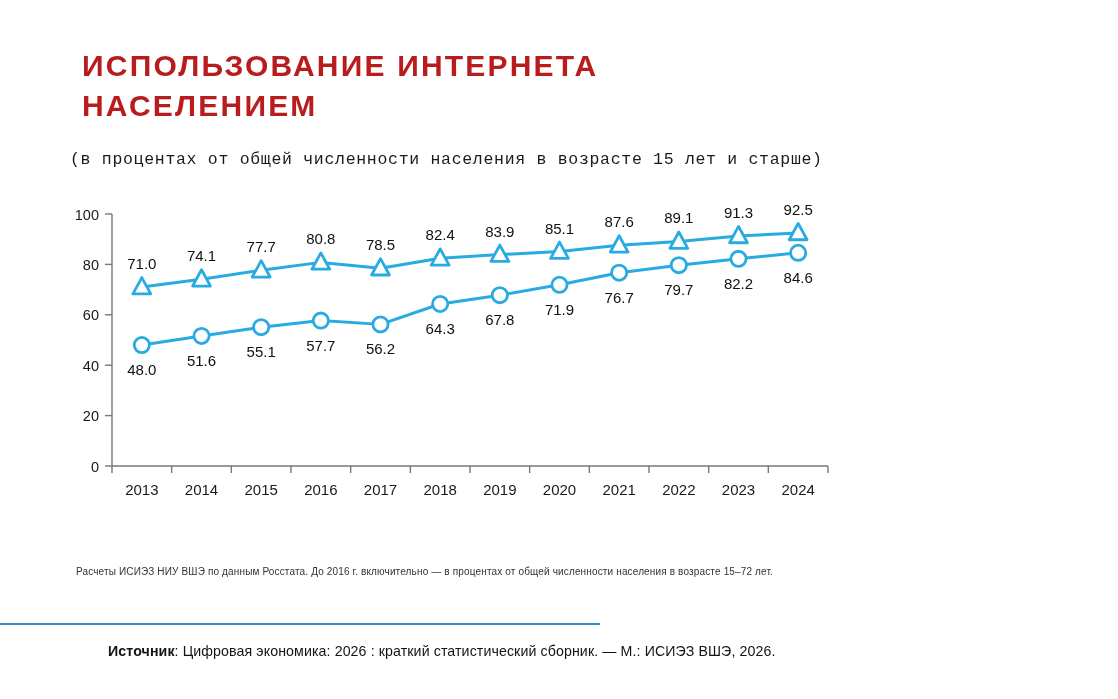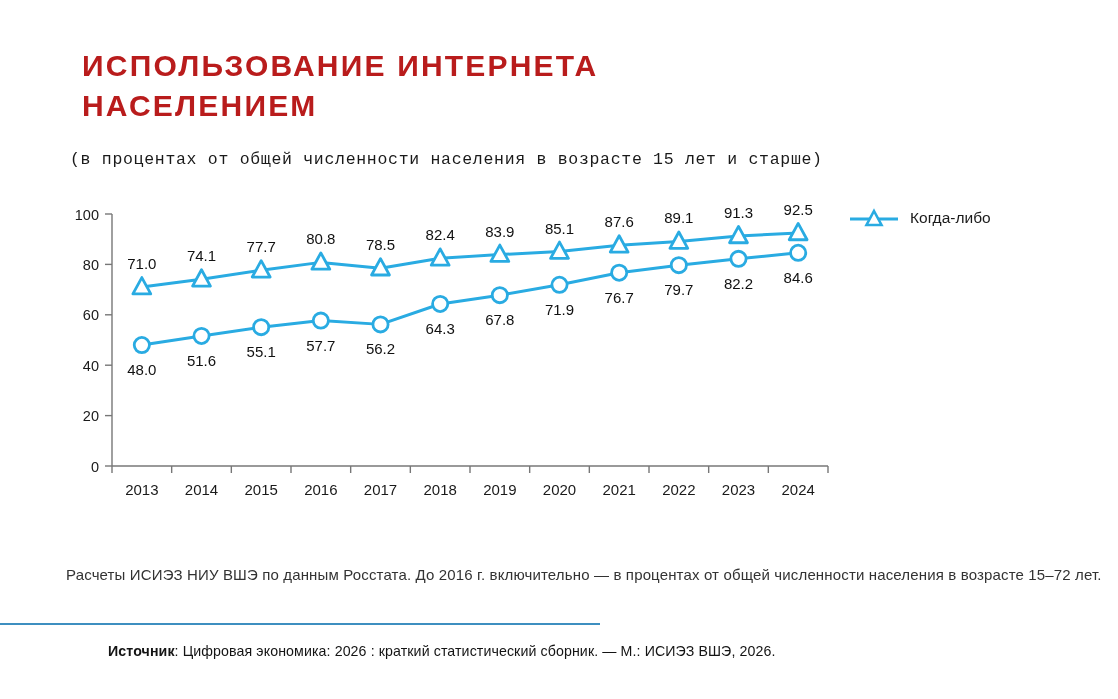--- a/index.html
+++ b/index.html
@@ -79,24 +79,24 @@
     font-size: 15.5px;
     color: #1a1a1a;
     line-height: 1.35;
     white-space: pre-line;
     padding-top: 1px;
   }
 
   
   #footnote {
     position: absolute;
-    left: 66px;
+    left: 76px;
     top: 566px;
     width: 1010px;
-    font-size: 15px;
+    font-size: 10px;
     color: #333333;
     letter-spacing: 0.15px;
     white-space: nowrap;
   }
 
   
   #divider {
     position: absolute;
     left: 0;
     top: 623px;
@@ -233,27 +233,20 @@
         <circle cx="678.8333333333333" cy="70.15599999999998" r="7.6" fill="#ffffff" stroke="#29ABE2" stroke-width="2.8"></circle>
         <text x="678.8333333333333" y="100.15599999999998" class="dlabel">79.7</text>
         <circle cx="738.5" cy="63.855999999999995" r="7.6" fill="#ffffff" stroke="#29ABE2" stroke-width="2.8"></circle>
         <text x="738.5" y="93.856" class="dlabel">82.2</text>
         <circle cx="798.1666666666666" cy="57.80799999999999" r="7.6" fill="#ffffff" stroke="#29ABE2" stroke-width="2.8"></circle>
         <text x="798.1666666666666" y="87.80799999999999" class="dlabel">84.6</text>
       </g>
     </svg>
 
   <div id="legend">
-    <div class="legend-row">
-      <svg class="legend-mark" viewBox="0 0 52 24">
-        <line x1="2" y1="12" x2="50" y2="12" stroke="#29ABE2" stroke-width="3"></line>
-        <polygon points="26,4 33.5,18 18.5,18" fill="#ffffff" stroke="#29ABE2" stroke-width="2.6"></polygon>
-      </svg>
-      <span class="legend-label">Когда-либо</span>
-    </div>
   </div>
 </div>
 
 <div id="footnote">Расчеты ИСИЭЗ НИУ ВШЭ по данным Росстата. До 2016 г. включительно — в процентах от общей численности населения в возрасте 15–72 лет.</div>
 
 <div id="divider"></div>
 <div id="source">
   <b>Источник</b><span>: Цифровая экономика: 2026 : краткий статистический сборник. — М.: ИСИЭЗ ВШЭ, 2026.</span>
 </div>
 

